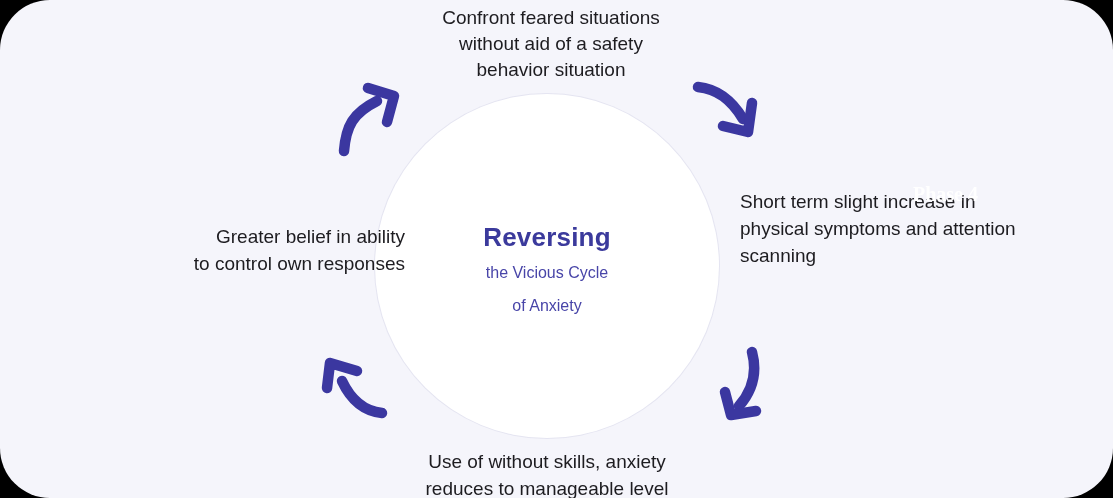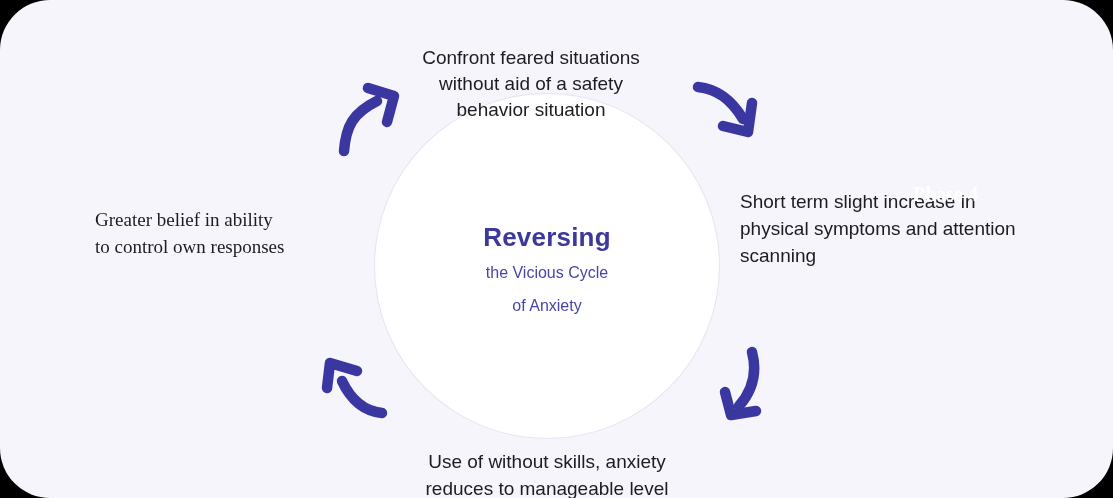--- a/index.html
+++ b/index.html
@@ -52,40 +52,38 @@
     color: var(--subtitle, #4845a8);
   }
   .label {
     position: absolute;
     color: var(--label-text, #1d1c20);
     font-size: 19px;
     line-height: 26px;
     z-index: 2;
   }
   .label-top {
-    left: 358px;
+    left: 378px;
     top: 5px;
     width: 346px;
     text-align: center;
-    margin-top: 40px;
   }
   .label-right {
     left: 740px;
     top: 188px;
     width: 340px;
     line-height: 27px;
     text-align: left;
   }
   .label-left {
     left: 95px;
-    top: 206px;
+    top: 223px;
     width: 310px;
     line-height: 27px;
-    text-align: left;
-    font-family: Liberation Serif, serif;
+    text-align: right;
   }
   .label-bottom {
     left: 374px;
     top: 448px;
     width: 346px;
     line-height: 27px;
     text-align: center;
   }
   .phase-badge {
     position: absolute;

